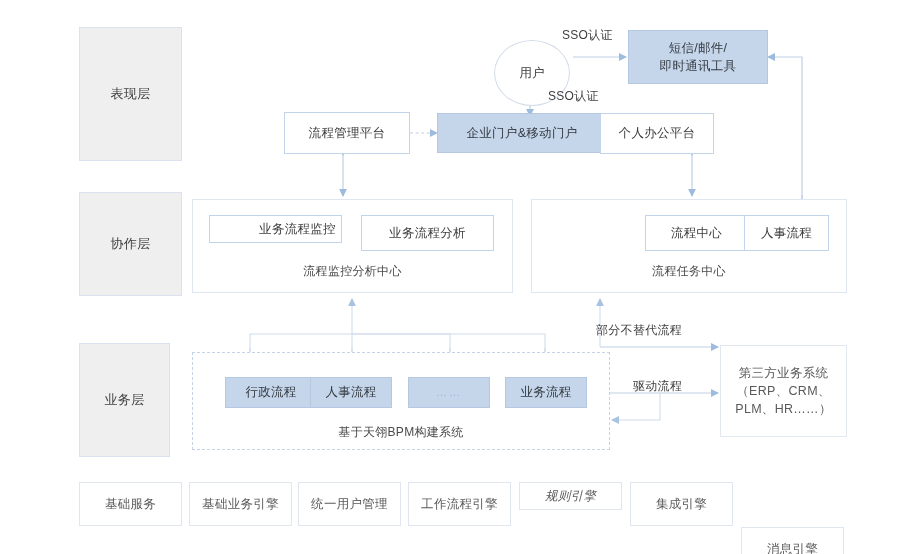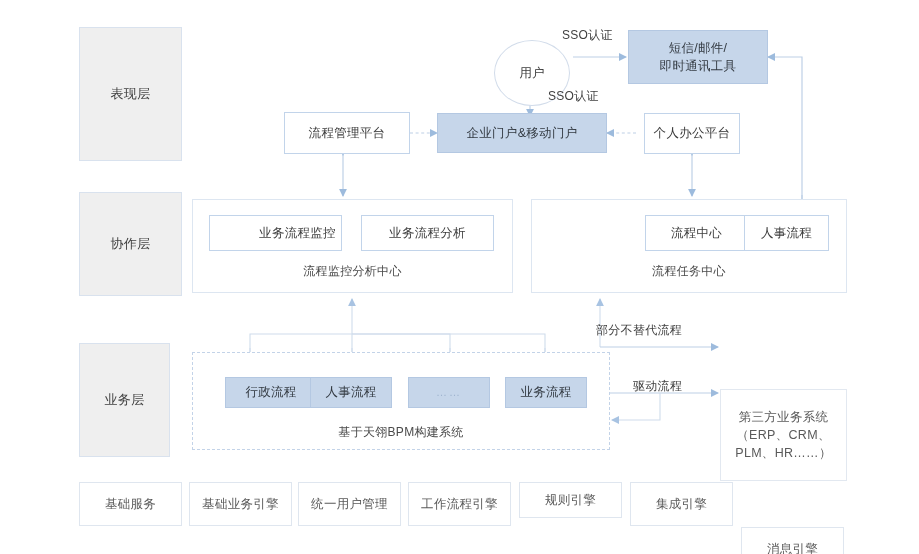--- a/index.html
+++ b/index.html
@@ -160,50 +160,50 @@
   <div class="edge-label" style="left:562px;top:27px;">SSO认证</div>
   <div class="edge-label" style="left:548px;top:88px;">SSO认证</div>
 
   <div class="box node-white" style="left:284px;top:112px;width:126px;height:42px;">流程管理平台</div>
 
   <div class="box node-blue" style="left:437px;top:113px;width:170px;height:40px;">企业门户&amp;移动门户</div>
 
   <div class="box node-blue" style="left:628px;top:30px;width:140px;height:54px;">短信/邮件/
 即时通讯工具</div>
 
-  <div class="box node-white" style="left:644px;top:113px;width:96px;height:41px;">个人办公平台</div>
+  <div class="box node-white" style="left:600px;top:113px;width:114px;height:41px;">个人办公平台</div>
 
   <div class="group-box" style="left:192px;top:199px;width:321px;height:94px;"></div>
-  <div class="box node-white" style="left:209px;top:215px;width:133px;height:36px;padding-left:44px;">业务流程监控</div>
+  <div class="box node-white" style="left:209px;top:215px;width:133px;height:28px;padding-left:44px;">业务流程监控</div>
   <div class="box node-white" style="left:361px;top:215px;width:133px;height:36px;">业务流程分析</div>
   <div class="group-caption" style="left:192px;top:263px;width:321px;">流程监控分析中心</div>
 
   <div class="group-box" style="left:531px;top:199px;width:316px;height:94px;"></div>
   <div class="box node-white" style="left:645px;top:215px;width:103px;height:36px;">流程中心</div>
   <div class="box node-white" style="left:744px;top:215px;width:85px;height:36px;">人事流程</div>
   <div class="group-caption" style="left:531px;top:263px;width:316px;">流程任务中心</div>
 
   <div class="dashed-group" style="left:192px;top:352px;width:418px;height:98px;"></div>
 
   <div class="box node-blue" style="left:209px;top:377px;width:92px;height:31px;margin-left:16px;">行政流程</div>
   <div class="box node-blue" style="left:310px;top:377px;width:82px;height:31px;">人事流程</div>
   <div class="box node-blue ellipsis-box" style="left:408px;top:377px;width:82px;height:31px;">……</div>
   <div class="box node-blue" style="left:505px;top:377px;width:82px;height:31px;">业务流程</div>
 
   <div class="group-caption" style="left:192px;top:424px;width:418px;">基于天翎BPM构建系统</div>
 
   <div class="box node-plain" style="left:720px;top:345px;width:127px;height:92px;
-       border-color:#e2e8f0;margin-top:44px;">第三方业务系统
+       border-color:#e2e8f0;">第三方业务系统
 （ERP、CRM、
 PLM、HR……）</div>
 
   <div class="edge-label" style="left:596px;top:322px;">部分不替代流程</div>
   <div class="edge-label" style="left:633px;top:378px;">驱动流程</div>
 
   <div class="box node-plain" style="left:79px;top:482px;width:103px;height:44px;">基础服务</div>
   <div class="box node-plain" style="left:189px;top:482px;width:103px;height:44px;">基础业务引擎</div>
   <div class="box node-plain" style="left:298px;top:482px;width:103px;height:44px;">统一用户管理</div>
   <div class="box node-plain" style="left:408px;top:482px;width:103px;height:44px;">工作流程引擎</div>
-  <div class="box node-plain" style="left:519px;top:482px;width:103px;height:36px;">规则引擎</div>
+  <div class="box node-plain" style="left:519px;top:482px;width:103px;height:28px;font-style:italic;">规则引擎</div>
   <div class="box node-plain" style="left:630px;top:482px;width:103px;height:44px;">集成引擎</div>
   <div class="box node-plain" style="left:741px;top:485px;width:103px;height:44px;margin-top:42px;">消息引擎</div>
 
 </div>
 
 </body></html>

